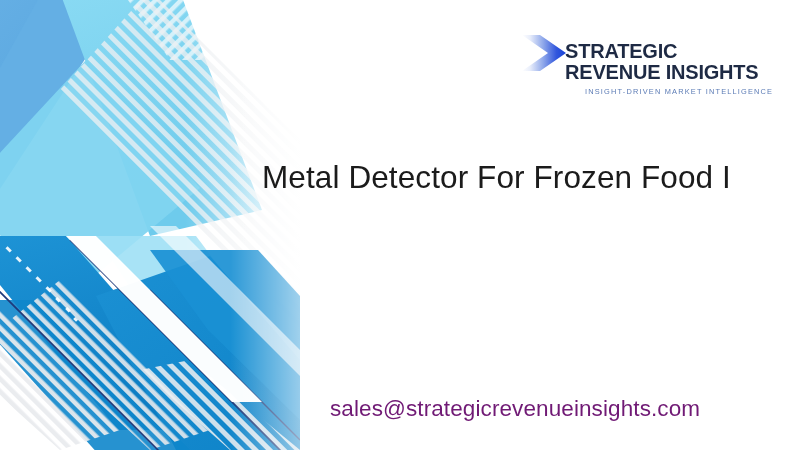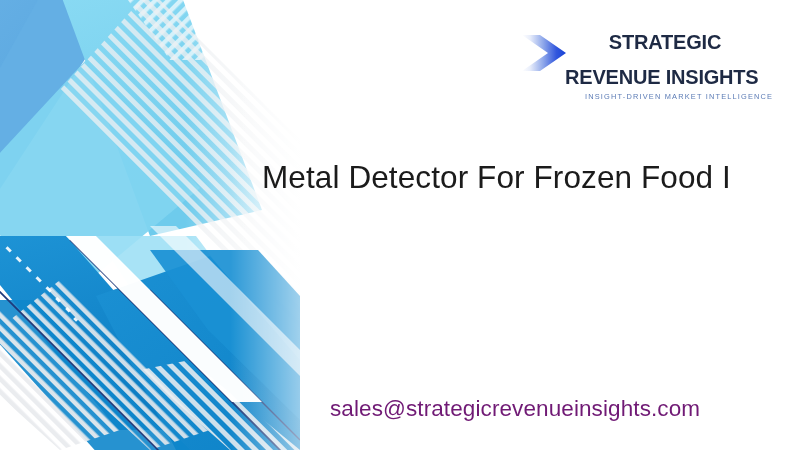--- a/index.html
+++ b/index.html
@@ -61,22 +61,22 @@
   }
   .logo-line {
     font-family: "Liberation Sans", sans-serif;
     font-weight: bold;
     color: #1e2a44;
     font-size: 20px;
     line-height: 20px;
     letter-spacing: -0.2px;
     white-space: nowrap;
   }
-  #logo-line-1 { margin-top: 4px; text-align: center; }
-  #logo-line-2 { margin-top: 15px; }
+  #logo-line-1 { margin-top: 13px; }
+  #logo-line-2 { margin-top: 1px; }
   #logo-tagline {
     font-family: "Liberation Sans", sans-serif;
     font-size: 7.4px;
     line-height: 10px;
     letter-spacing: 1.18px;
     color: #5b7bb5;
     margin-top: 5px;
     white-space: nowrap;
     padding-left: 20px;
   }

